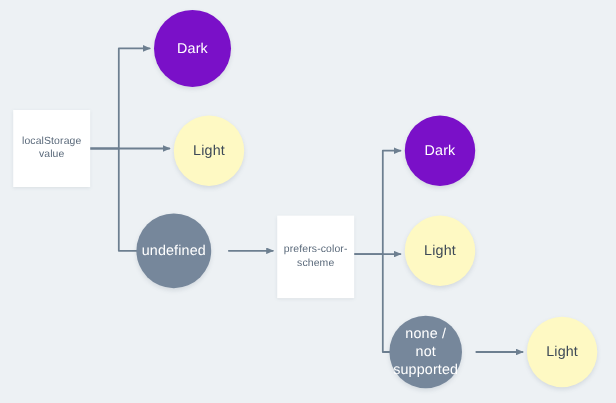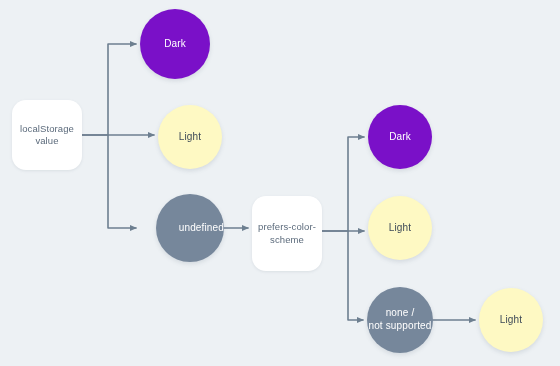--- a/index.html
+++ b/index.html
@@ -30,32 +30,31 @@
     pointer-events: none;
   }
   .node {
     position: absolute;
     display: flex;
     align-items: center;
     justify-content: center;
     text-align: center;
     box-sizing: border-box;
     line-height: 1.28;
-    border-radius: 14px;
   }
   .node-box {
     background: #ffffff;
     color: #5b6a7b;
     font-size: 9.5px;
     letter-spacing: 0.1px;
     box-shadow: 0 1px 3px rgba(90,105,125,0.13);
   }
   .node-circle {
     border-radius: 50%;
-    font-size: 10px;
+    font-size: 13px;
     letter-spacing: 0.15px;
     box-shadow: 0 2px 4px rgba(90,105,125,0.17);
   }
   .circle-dark {
     background: #7a10c8;
     color: #ffffff;
   }
   .circle-light {
     background: #fef9c3;
     color: #3e4a57;
@@ -96,34 +95,34 @@
       <div class="node node-box" style="left: 12px; top: 100px; width: 70px; height: 70px;">
         <span class="node-label">localStorage
 value</span>
       </div>
       <div class="node node-circle circle-dark" style="left: 140px; top: 9px; width: 70px; height: 70px;">
         <span class="node-label">Dark</span>
       </div>
       <div class="node node-circle circle-light" style="left: 158px; top: 105px; width: 64px; height: 64px;">
         <span class="node-label">Light</span>
       </div>
-      <div class="node node-circle circle-gray" style="left: 156px; top: 194px; width: 68px; height: 68px; justify-content: flex-end;">
+      <div class="node node-circle circle-gray" style="left: 124px; top: 194px; width: 68px; height: 68px;">
         <span class="node-label">undefined</span>
       </div>
       <div class="node node-box" style="left: 252px; top: 196px; width: 70px; height: 75px;">
         <span class="node-label">prefers-color-
 scheme</span>
       </div>
       <div class="node node-circle circle-dark" style="left: 368px; top: 105px; width: 64px; height: 64px;">
         <span class="node-label">Dark</span>
       </div>
       <div class="node node-circle circle-light" style="left: 368px; top: 196px; width: 64px; height: 64px;">
         <span class="node-label">Light</span>
       </div>
-      <div class="node node-circle circle-gray" style="left: 367px; top: 287px; width: 66px; height: 66px;">
+      <div class="node node-circle circle-gray" style="left: 354px; top: 287px; width: 66px; height: 66px;">
         <span class="node-label">none /
 not supported</span>
       </div>
       <div class="node node-circle circle-light" style="left: 479px; top: 288px; width: 64px; height: 64px;">
         <span class="node-label">Light</span>
       </div>
     </div>
 
 </div>
 

